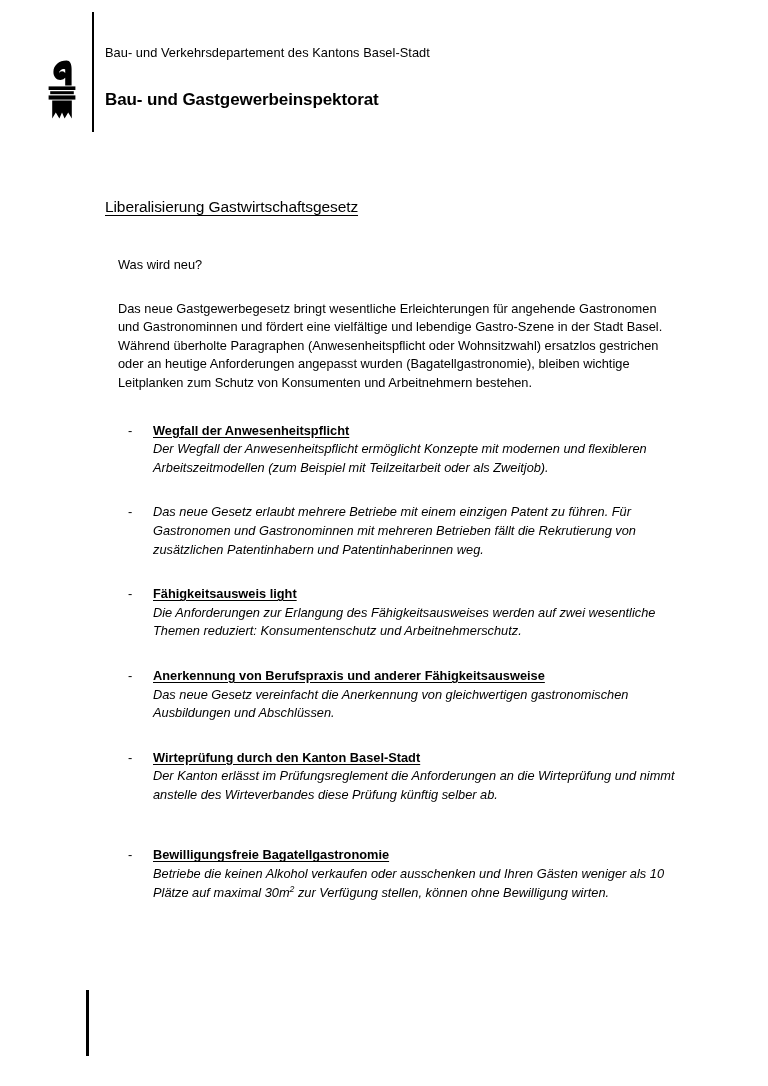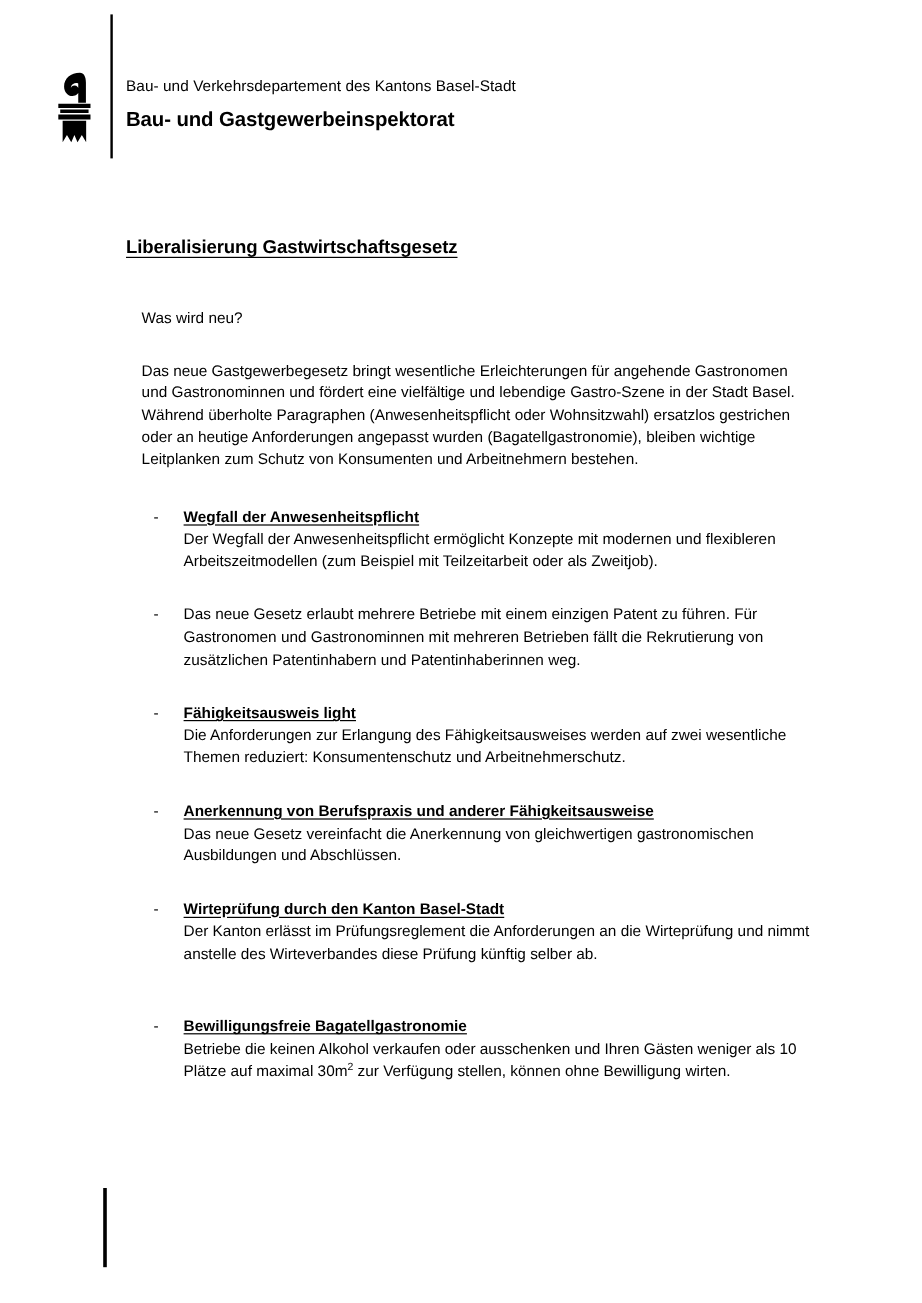--- a/index.html
+++ b/index.html
@@ -46,21 +46,21 @@
     position: absolute;
     left: 86px;
     top: 990px;
     width: 3px;
     height: 66px;
     background: #000000;
   }
   #dept-line {
     position: absolute;
     left: 105px;
-    top: 64px;
+    top: 45px;
     font-size: 12.8px;
     line-height: 16px;
     letter-spacing: 0.05px;
     white-space: nowrap;
   }
   #office-line {
     position: absolute;
     left: 105px;
     top: 89px;
     font-size: 17px;
@@ -72,21 +72,21 @@
 
   
   #content {
     position: absolute;
     left: 105px;
     top: 198px;
     width: 582px;
   }
   .doc-title {
     font-size: 15.5px;
-    font-weight: bold;
+    font-weight: normal;
     text-decoration: underline;
     text-underline-offset: 3px;
     letter-spacing: -0.1px;
     margin: 0 0 40px 0;
   }
   .para {
     font-size: 12.8px;
     line-height: 18.6px;
     margin: 13px;
     text-align: left;
@@ -121,20 +121,21 @@
     line-height: 18.6px;
     text-decoration: underline;
     text-underline-offset: 2px;
     display: block;
     font-weight: bold;
   }
   .bullet .b-body {
     font-size: 12.8px;
     line-height: 18.6px;
     display: block;
+    font-style: italic;
   }
   sup {
     font-size: 0.68em;
     vertical-align: super;
     line-height: 0;
   }
 </style>
 </head>
 <body>
 

